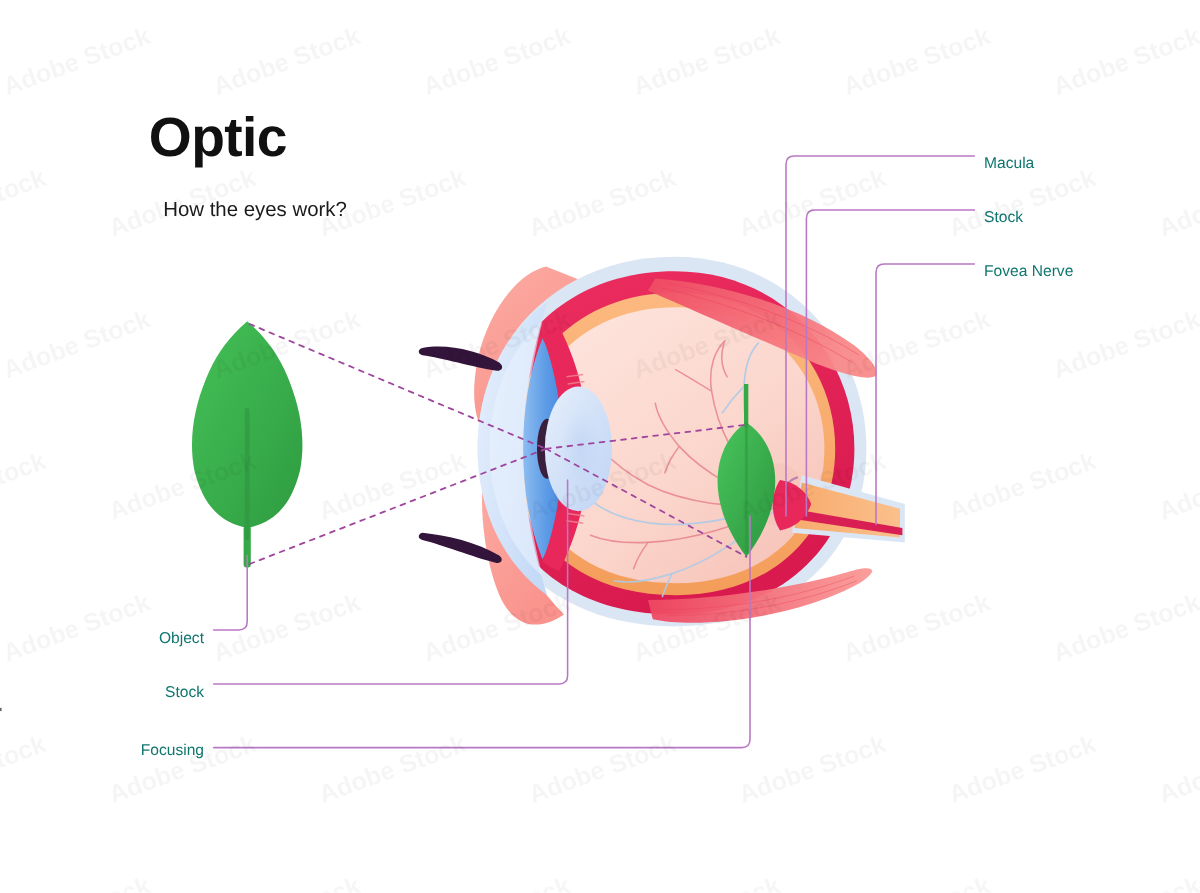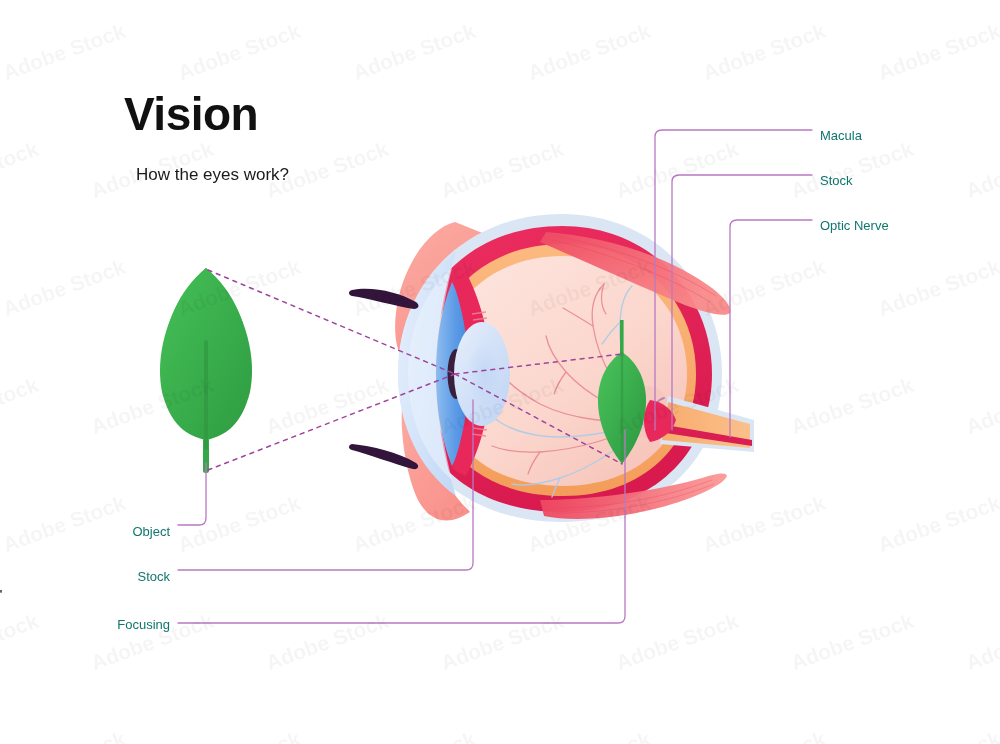--- a/index.html
+++ b/index.html
@@ -274,26 +274,26 @@
       <path d="M730 437 L 730 227 Q 730 220 737 220 L 812 220"></path>
 
       <path d="M206 463 L 206 518 Q 206 525 199 525 L 178 525"></path>
 
       <path d="M473 400 L 473 563 Q 473 570 466 570 L 178 570"></path>
 
       <path d="M625 430 L 625 616 Q 625 623 618 623 L 178 623"></path>
     </g>
   </svg>
 
-  <div class="title">Vision</div>
+  <div class="title">Optic</div>
   <div class="subtitle">How the eyes work?</div>
 
   <div class="lbl lbl-right" style="left:820px; top:128px;">Macula</div>
   <div class="lbl lbl-right" style="left:820px; top:173px;">Stock</div>
-  <div class="lbl lbl-right" style="left:820px; top:218px;">Optic Nerve</div>
+  <div class="lbl lbl-right" style="left:820px; top:218px;">Fovea Nerve</div>
 
   <div class="lbl lbl-left" style="left:170px; top:524px;">Object</div>
   <div class="lbl lbl-left" style="left:170px; top:569px;">Stock</div>
   <div class="lbl lbl-left" style="left:170px; top:617px;">Focusing</div>
 
   <div class="wm-side">Adobe Stock | #451169545</div>
   <div id="wm-tiles">
       <div class="wm-tile" style="left: 0px; top: 40px;">Adobe Stock</div>
       <div class="wm-tile" style="left: 175px; top: 40px;">Adobe Stock</div>
       <div class="wm-tile" style="left: 350px; top: 40px;">Adobe Stock</div>

